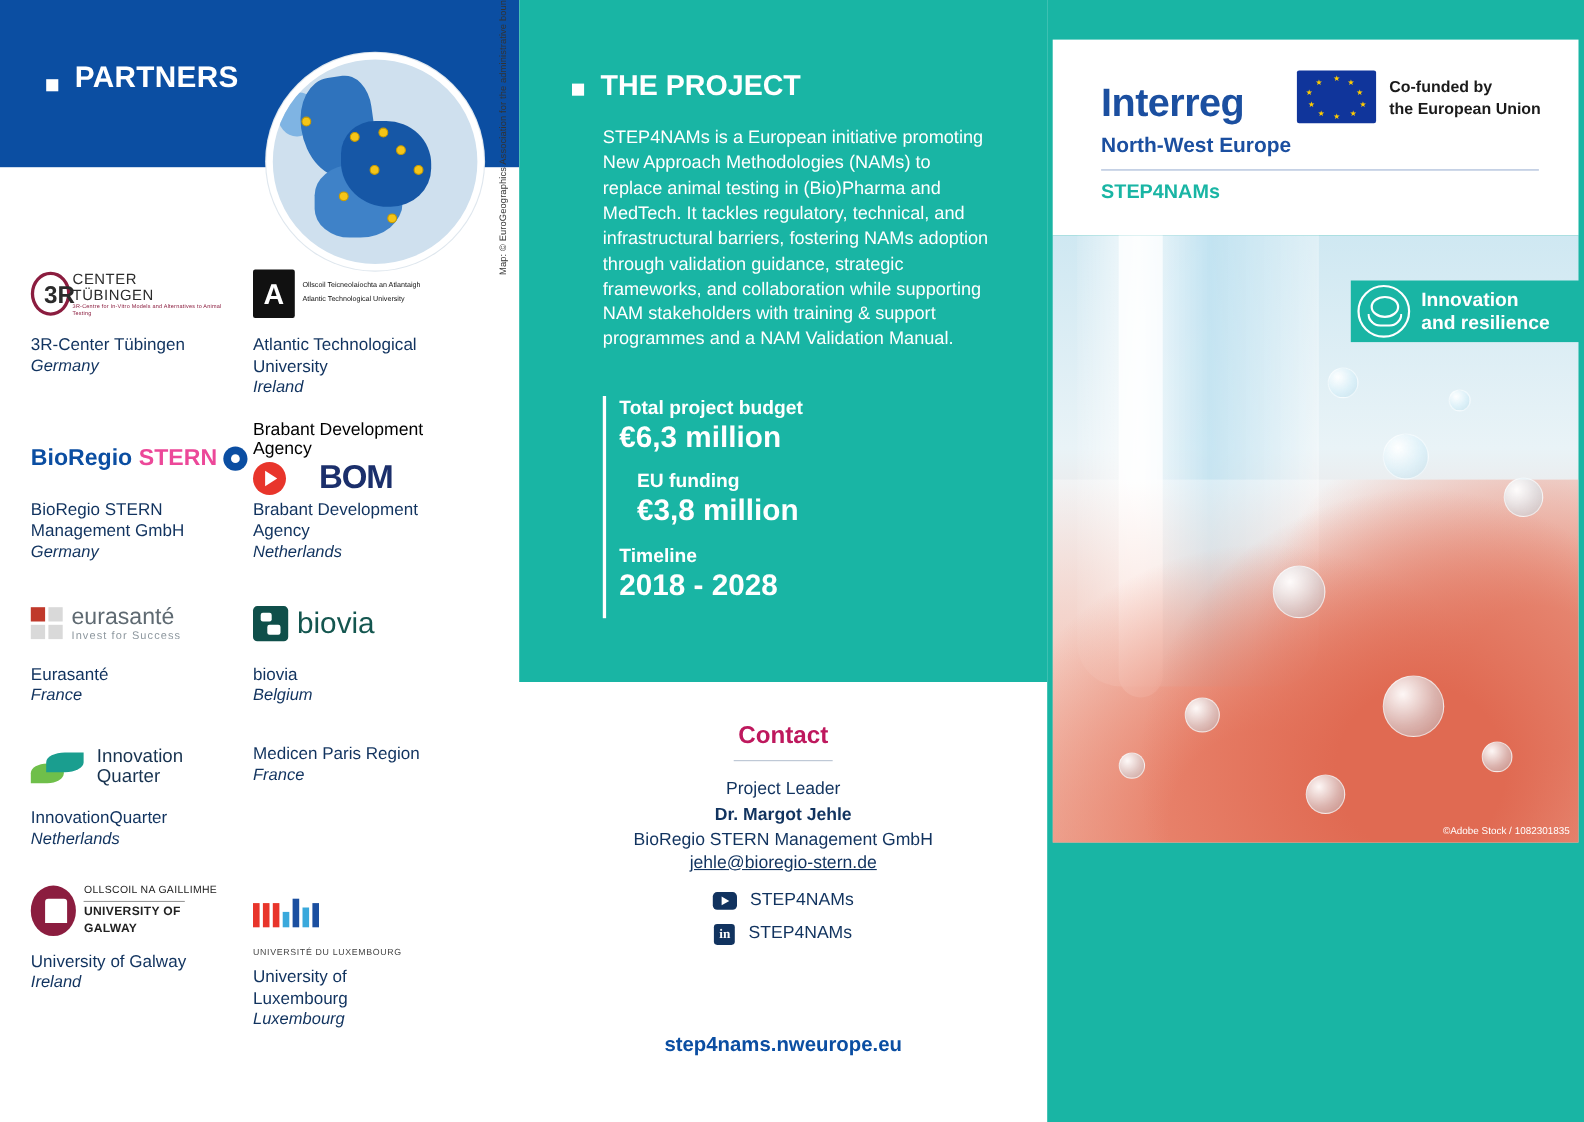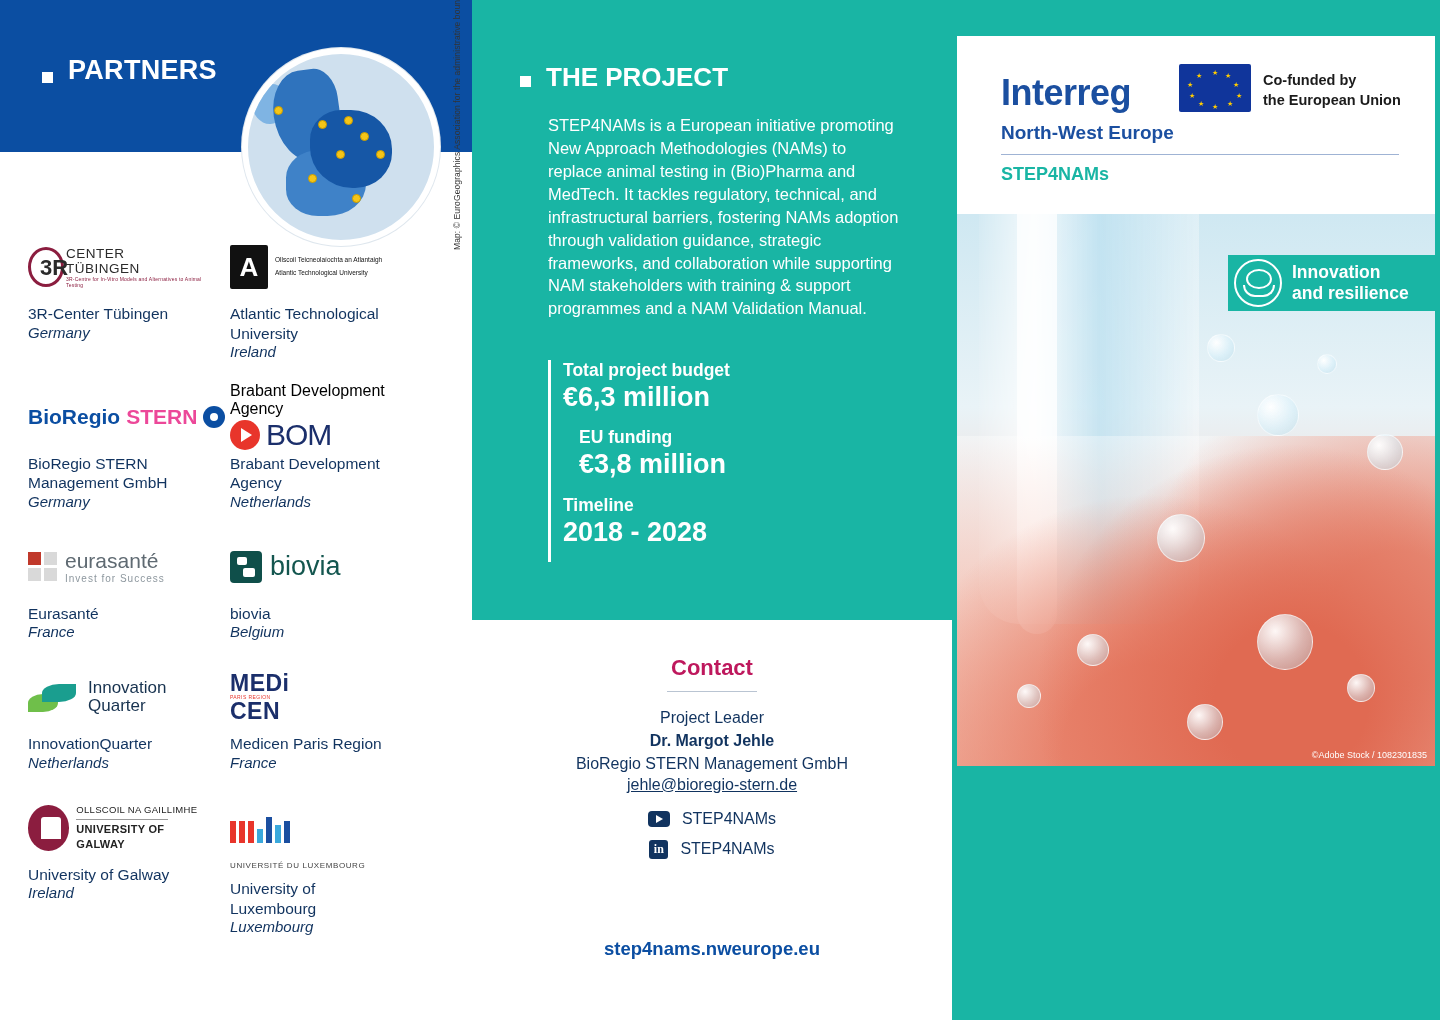--- a/index.html
+++ b/index.html
@@ -174,21 +174,21 @@
   .logo-bom { display:flex; align-items:center; }
   .logo-bom .dot {
     width:30px;height:30px;border-radius:50%;background:#e8352b;
     margin-right:6px; position:relative;
   }
   .logo-bom .dot:after{
     content:""; position:absolute; left:11px; top:8px;
     border-left:11px solid #fff; border-top:7px solid transparent;
     border-bottom:7px solid transparent;
   }
-  .logo-bom .t { font-size: 30px; font-weight: normal; color:#1b2f6b; letter-spacing:-1px;}
+  .logo-bom .t { font-size: 30px; font-weight: bold; color:#1b2f6b; letter-spacing:-1px;margin-left:24px;}
 
   .logo-eura { display:flex; align-items:center; }
   .logo-eura .sq { display:grid; grid-template-columns:13px 13px; grid-gap:3px; margin-right:8px;}
   .logo-eura .sq i { display:block; width:13px;height:13px;background:#d9d9d9; }
   .logo-eura .sq i.r { background:#c0392b; }
   .logo-eura .t { font-size: 21px; color:#5f6a72; }
   .logo-eura .s { font-size: 10px; color:#8d979e; letter-spacing:1px;}
 
   .logo-biovia { display:flex; align-items:center; }
   .logo-biovia .mk {
@@ -556,27 +556,20 @@
               <span class="t">
                 <div>Innovation</div>
                 <div>Quarter</div>
               </span>
             </div>
           </div>
           <div class="partner-name">InnovationQuarter</div>
           <div class="partner-country">Netherlands</div>
         </div>
         <div class="partner-cell p-block">
-          <div class="partner-logo">
-            <div class="logo-med">
-              <div class="l1">MEDi</div>
-              <div class="tag">PARIS REGION</div>
-              <div class="l2">CEN</div>
-            </div>
-          </div>
           <div class="partner-name">Medicen Paris Region</div>
           <div class="partner-country">France</div>
         </div>
       </div>
 
       <div class="partner-row">
         <div class="partner-cell p-block">
           <div class="partner-logo">
             <div class="logo-galway">
               <span class="crest"></span>

